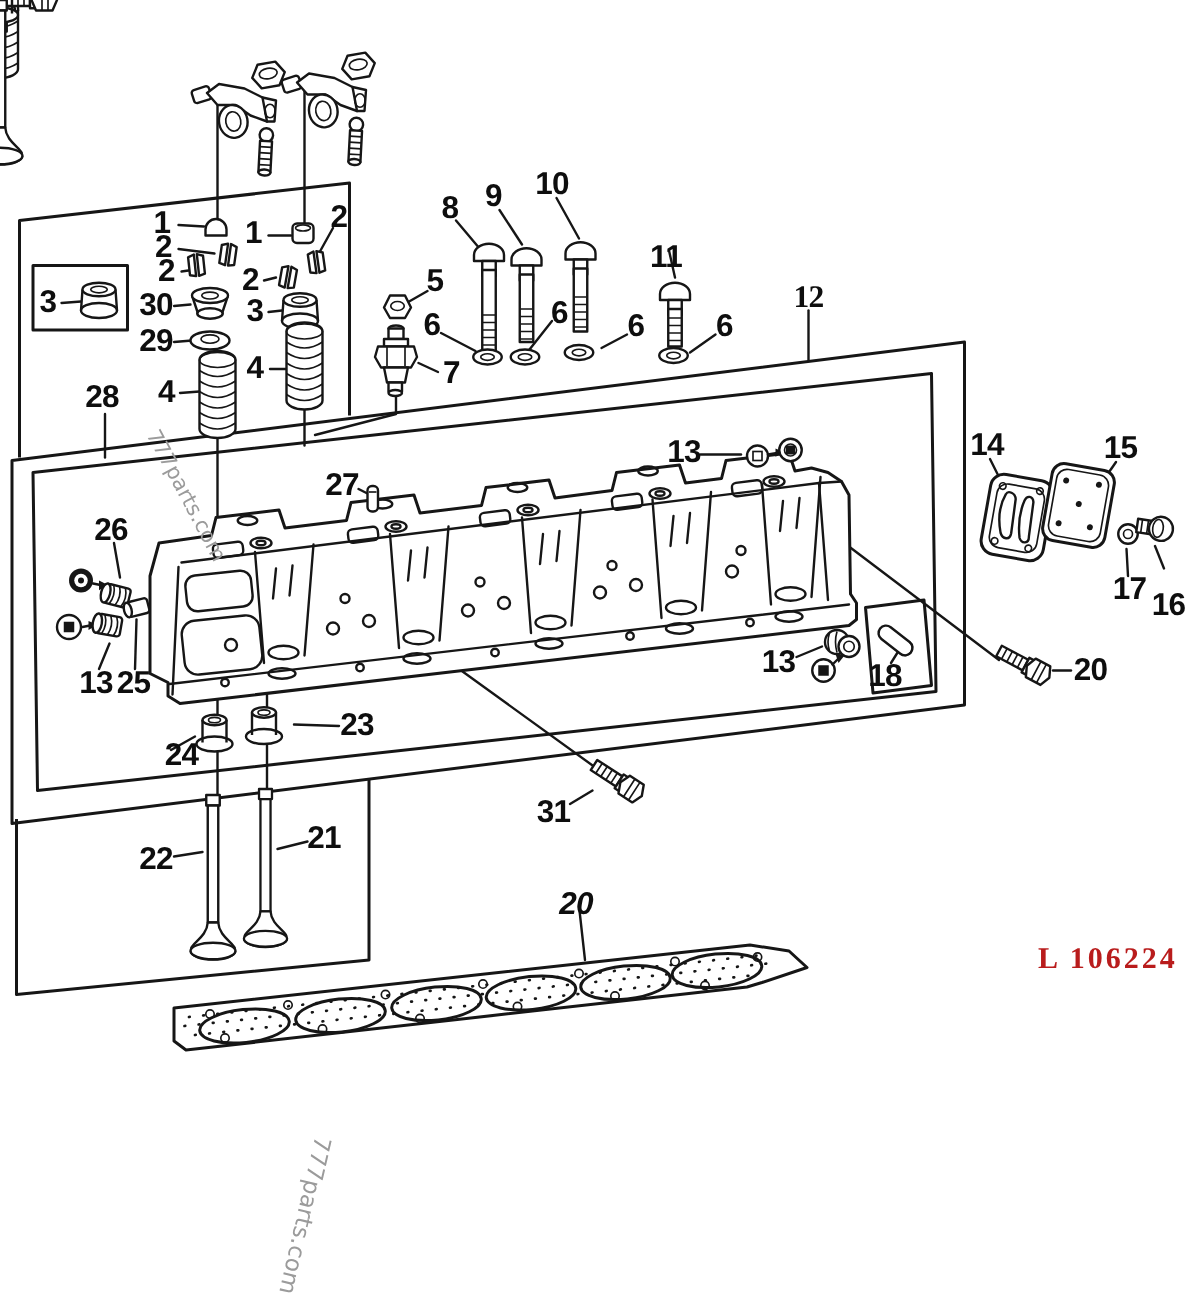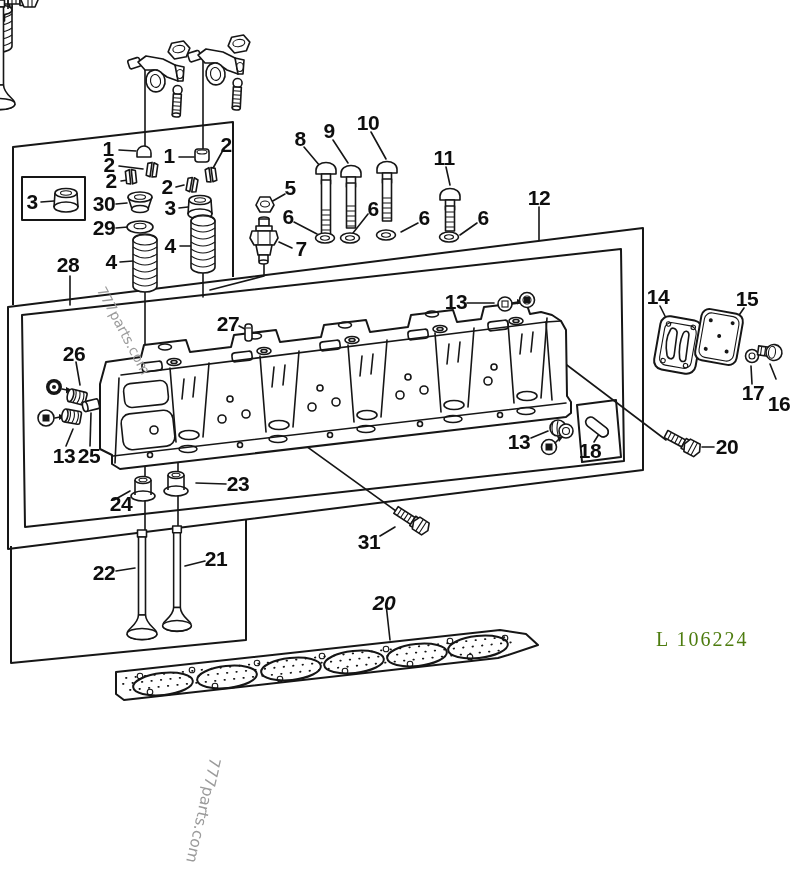--- a/index.html
+++ b/index.html
@@ -13,22 +13,22 @@
   .fw2{fill:#ffffff;stroke:#161616;stroke-width:2;stroke-linejoin:round;}
   .fb{fill:#161616;stroke:none;}
   .dots{fill:none;stroke:#161616;stroke-width:1.8;stroke-linecap:round;stroke-dasharray:0.5 9;}
   .plabel{position:absolute;transform:translate(-50%,-50%);
           font-weight:bold;font-size:21px;color:#0e0e0e;letter-spacing:-0.5px;
           font-family:"Liberation Sans",sans-serif;white-space:nowrap;}
   .wm{position:absolute;color:#9b9b9b;transform-origin:0 0;white-space:nowrap;
       font-family:"DejaVu Sans",sans-serif;}
   .wm-top{left:108px;top:284px;font-size:14px;transform:rotate(62deg);}
   .wm-bottom{left:224px;top:760px;font-size:15.5px;transform:rotate(103deg);}
-  .figcode{position:absolute;left:656px;top:628px;font-family:"Liberation Serif",serif;
-           font-weight:normal;font-size:20px;letter-spacing:2px;color:#4d7c0f;}
+  .figcode{position:absolute;left:692px;top:628px;font-family:"Liberation Serif",serif;
+           font-weight:bold;font-size:20px;letter-spacing:2px;color:#b91c1c;}
 </style>
 </head>
 <body>
 
 <div class="stage">
 
 <svg width="800" height="875" viewBox="0 0 800 875">
 
   <g>
     <path class="ln2" d="M13,305 L13,147 L233,122 L233,277"></path>
@@ -444,22 +444,22 @@
       <div class="plabel" style="left: 68px; top: 265px;">28</div>
       <div class="plabel" style="left: 290px; top: 188px;">5</div>
       <div class="plabel" style="left: 288px; top: 217px;">6</div>
       <div class="plabel" style="left: 373px; top: 209px;">6</div>
       <div class="plabel" style="left: 424px; top: 218px;">6</div>
       <div class="plabel" style="left: 483px; top: 218px;">6</div>
       <div class="plabel" style="left: 301px; top: 249px;">7</div>
       <div class="plabel" style="left: 300px; top: 139px;">8</div>
       <div class="plabel" style="left: 329px; top: 131px;">9</div>
       <div class="plabel" style="left: 368px; top: 123px;">10</div>
-      <div class="plabel" style="left: 444px; top: 158px;">11</div>
-      <div class="plabel" style="left: 539px; top: 198px;">12</div>
+      <div class="plabel" style="left: 444px; top: 172px;">11</div>
+      <div class="plabel" style="left: 539px; top: 198px; font-family: Liberation Serif, serif;">12</div>
       <div class="plabel" style="left: 456px; top: 302px;">13</div>
       <div class="plabel" style="left: 228px; top: 324px;">27</div>
       <div class="plabel" style="left: 74px; top: 354px;">26</div>
       <div class="plabel" style="left: 64px; top: 456px;">13</div>
       <div class="plabel" style="left: 89px; top: 456px;">25</div>
       <div class="plabel" style="left: 121px; top: 504px;">24</div>
       <div class="plabel" style="left: 238px; top: 484px;">23</div>
       <div class="plabel" style="left: 104px; top: 573px;">22</div>
       <div class="plabel" style="left: 216px; top: 559px;">21</div>
       <div class="plabel" style="left: 384px; top: 603px; font-style: italic;">20</div>

